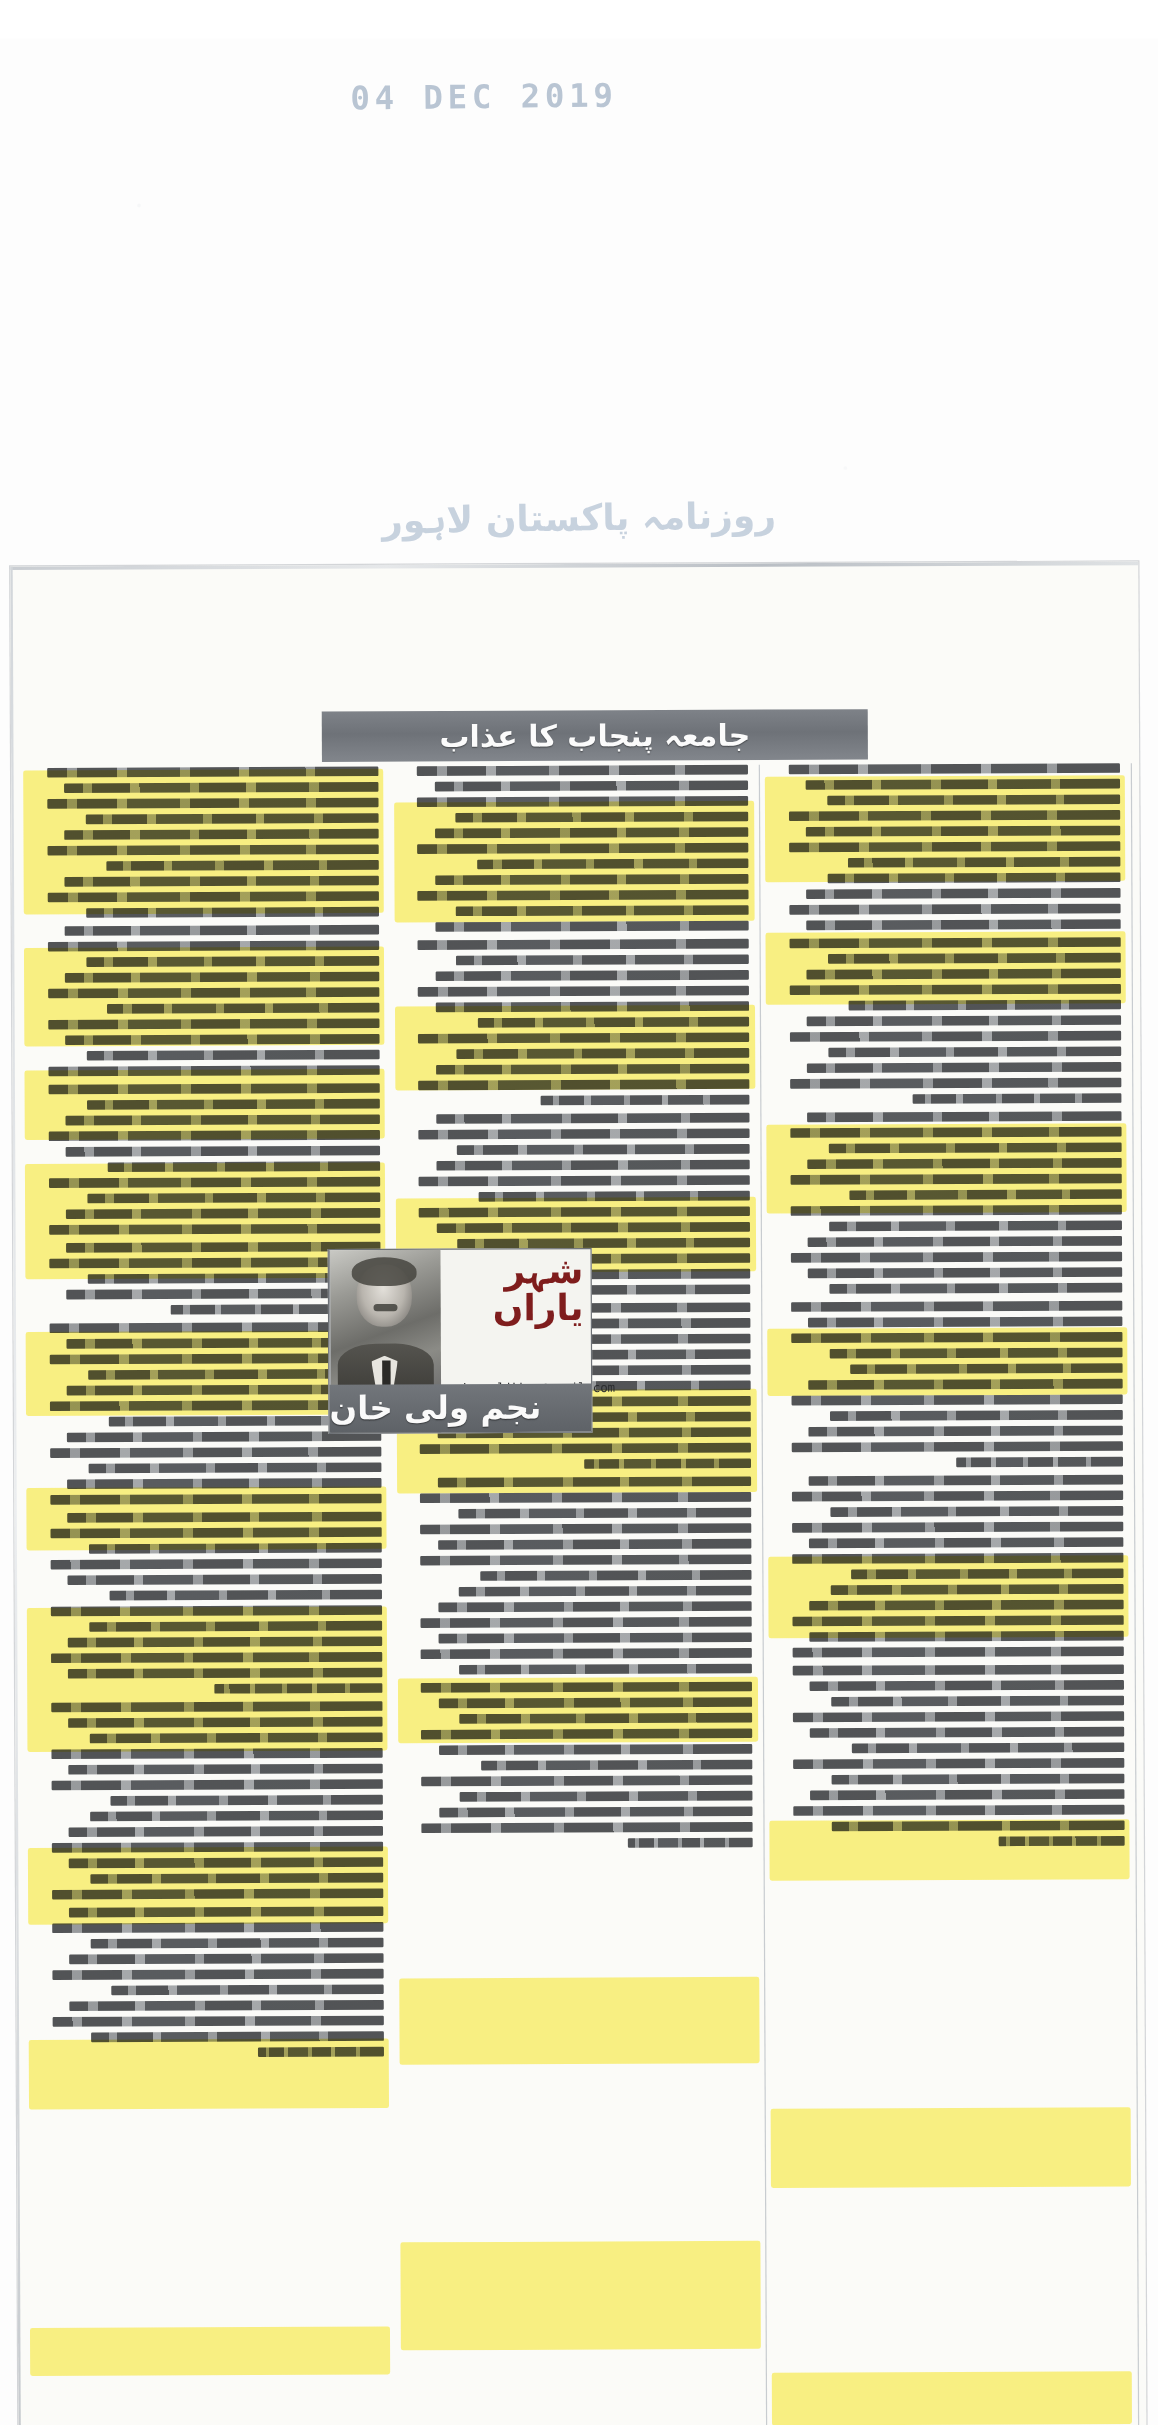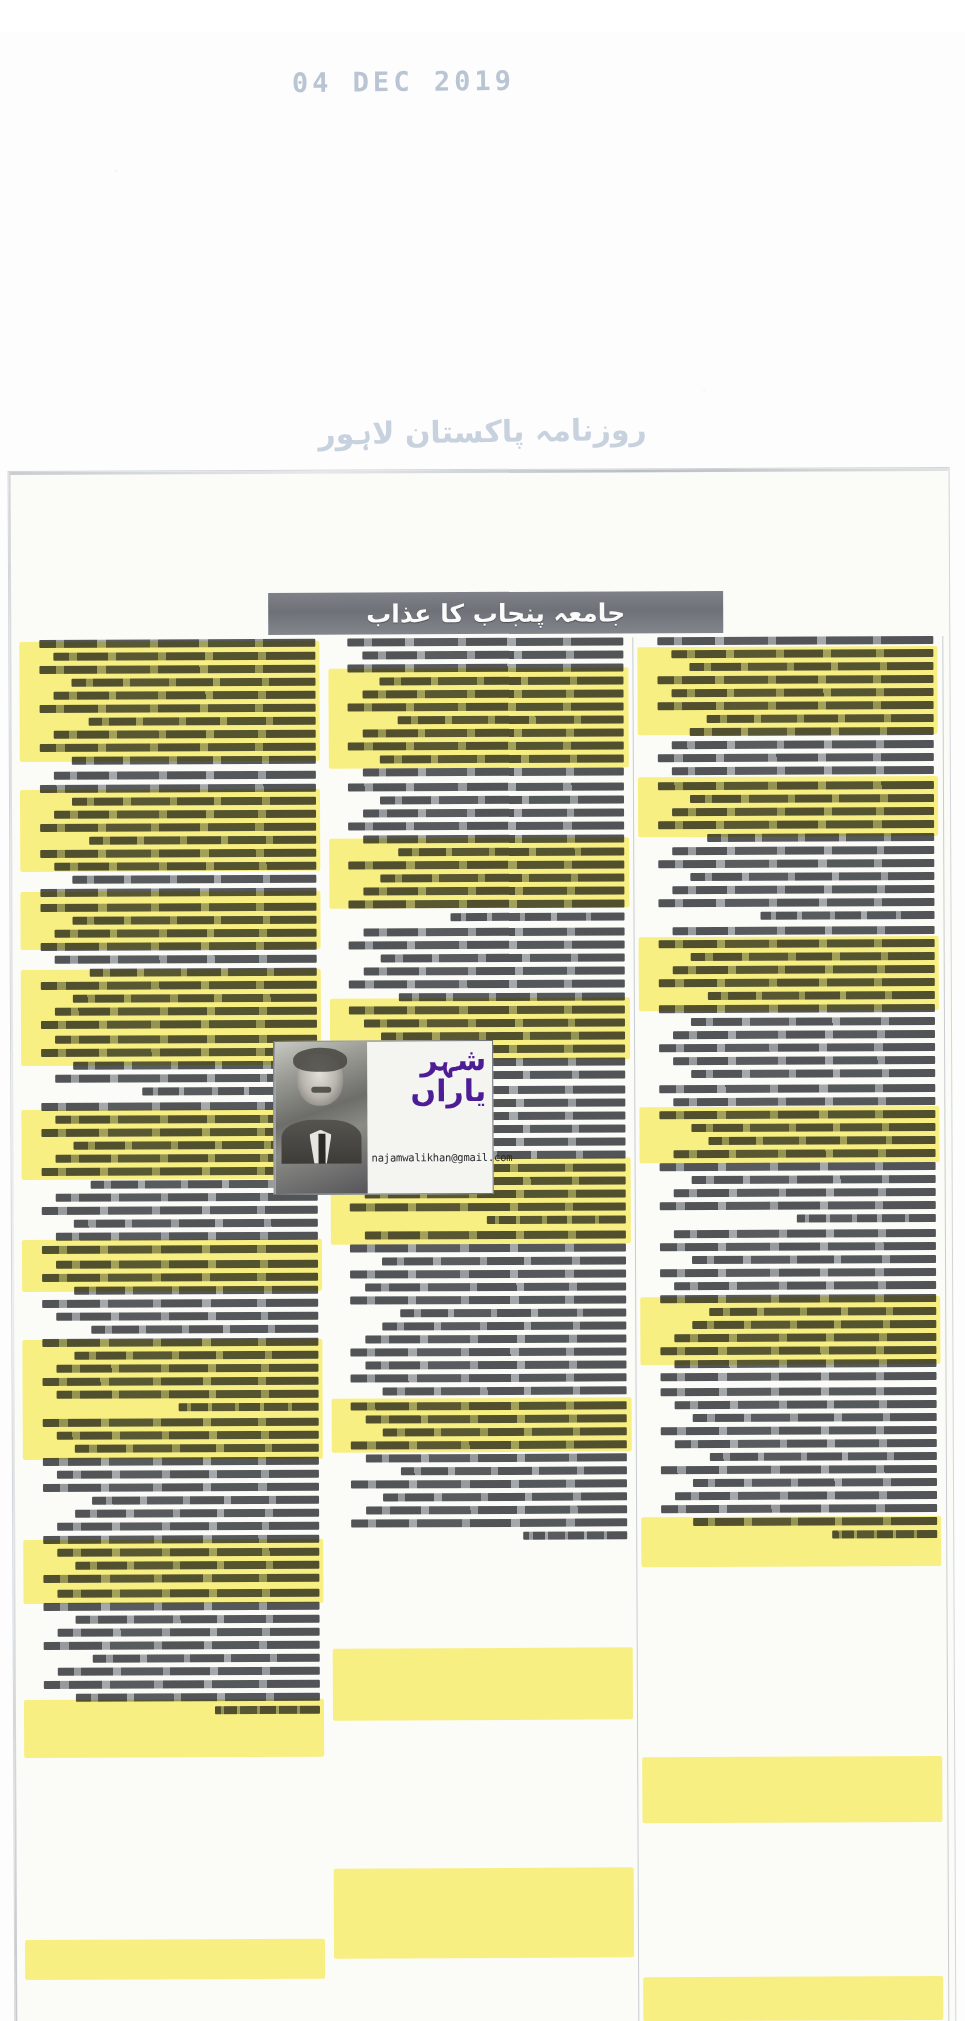--- a/index.html
+++ b/index.html
@@ -62,21 +62,21 @@
   .ln.w48{width:48%} .ln.w36{width:36%}
 
   
   .hlband{position:absolute;background:rgba(250,236,60,.62);
       mix-blend-mode:multiply;border-radius:2px;pointer-events:none;}
 
   
   .author-block{position:absolute;left:262px;top:570px;width:218px;height:152px;
       border:1px solid #6d7176;background:#f4f4f0;display:flex;flex-direction:row-reverse;}
   .author-title-wrap{flex:1;position:relative;padding:4px 6px 0 4px;}
-  .col-title{direction:rtl;font-size:30px;font-weight:bold;color:#4c1d95;
+  .col-title{direction:rtl;font-size:30px;font-weight:bold;color:#7f1d1d;
       line-height:1.02;letter-spacing:-.5px;}
   .col-email{position:absolute;left:4px;bottom:30px;right:4px;text-align:left;
       font-family:"DejaVu Sans Mono","Liberation Mono",monospace;
       font-size:10.5px;color:#2a2c2e;letter-spacing:-.2px;}
   .author-photo{width:92px;background:
       linear-gradient(160deg,#c9c9c4 0%,#9a9a95 22%,#6d6d69 46%,#8b8b86 62%,#56565a 100%);
       position:relative;border-left:1px solid #8c9095;}
   .ap-face{position:absolute;left:22px;top:12px;width:46px;height:52px;border-radius:46%;
       background:radial-gradient(ellipse at 48% 38%,#e3e0da 0%,#b9b5ae 52%,#8d8a85 78%,#6c6a66 100%);}
   .ap-hair{position:absolute;left:18px;top:6px;width:54px;height:24px;border-radius:50% 50% 40% 40%;
@@ -411,15 +411,18 @@
         <div class="col-email">najamwalikhan@gmail.com</div>
       </div>
       <div class="author-photo">
         <div class="ap-body"></div>
         <div class="ap-shirt"></div>
         <div class="ap-tie"></div>
         <div class="ap-face"></div>
         <div class="ap-hair"></div>
         <div class="ap-mous"></div>
       </div>
+      <div class="byline-bar">
+        <span class="byline">نجم ولی خان</span>
+      </div>
     </div>
   </div>
 </div>
 
 </body></html>

